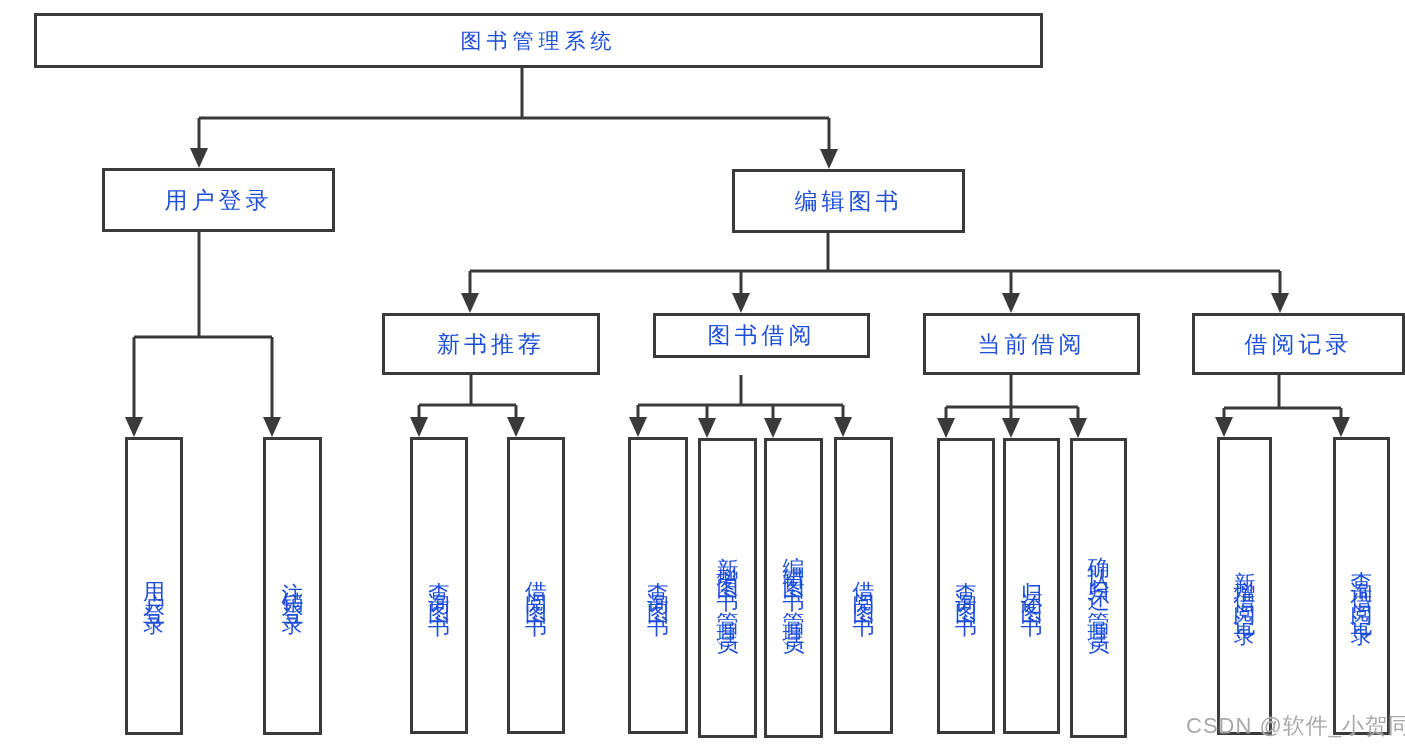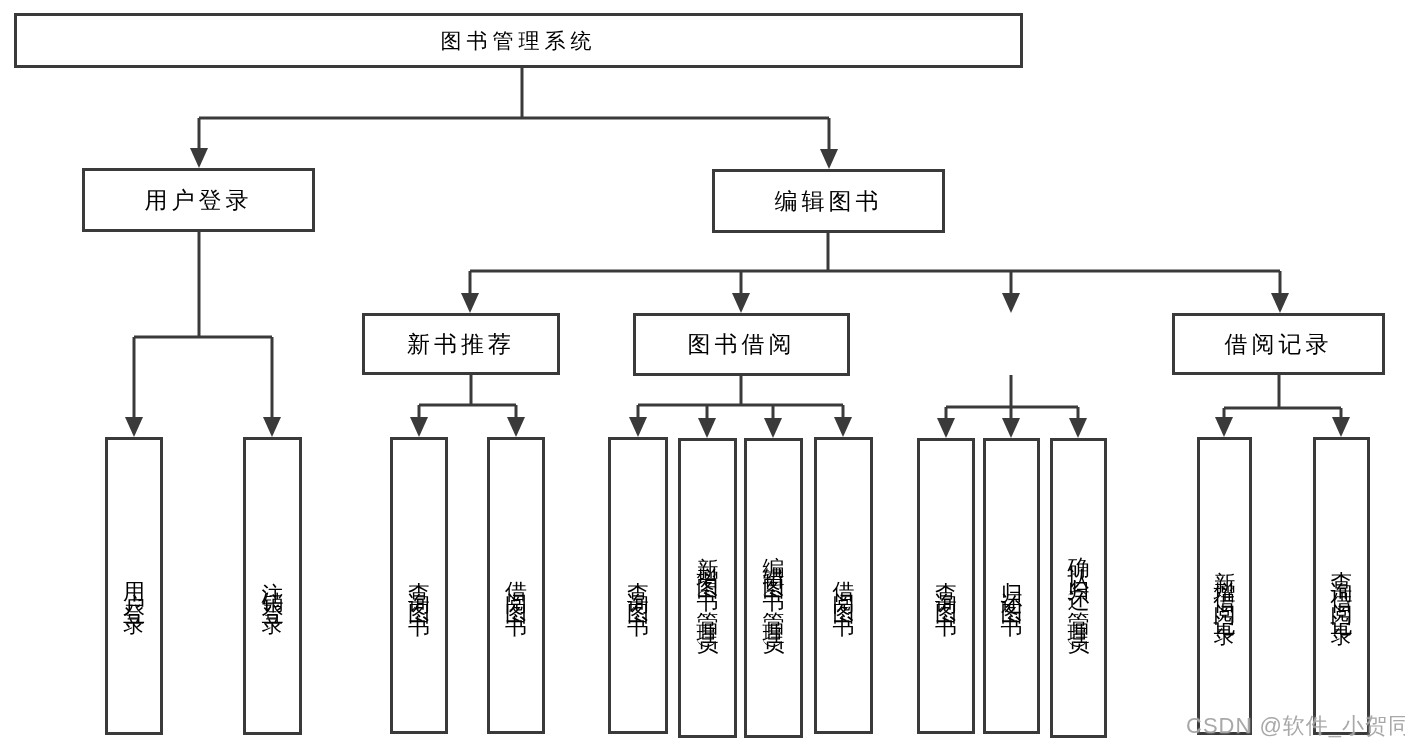--- a/index.html
+++ b/index.html
@@ -20,25 +20,26 @@
     left: 0;
     top: 0;
     width: 1405px;
     height: 747px;
   }
   .node {
     position: absolute;
     box-sizing: border-box;
     border: 3px solid #3a3a3a;
     background: #ffffff;
-    color: #000000;
+    color: #1d4ed8;
     display: flex;
     align-items: center;
     justify-content: center;
     text-align: right;
+    margin-left: 20px;
   }
   .node.h {
     font-size: 23px;
     letter-spacing: 4px;
   }
   .node.root {
     font-size: 21px;
     letter-spacing: 5px;
   }
   .node.v {
@@ -138,22 +139,23 @@
       <line x1="1341" y1="408" x2="1341" y2="421" fill="none"></line>
       <polygon points="1332,417 1350,417 1341,437" stroke="none"></polygon>
     </g>
   </svg>
 
   <div class="node h root" style="left:14px; top:13px; width:1009px; height:55px;">图书管理系统</div>
 
   <div class="node h" style="left:82px; top:168px; width:233px; height:64px;">用户登录</div>
   <div class="node h" style="left:712px; top:169px; width:233px; height:64px;">编辑图书</div>
 
-  <div class="node h" style="left:362px; top:313px; width:198px; height:62px;">新书推荐</div>
-  <div class="node h" style="left:633px; top:313px; width:217px; height:63px;">图书借阅</div>
+  <div class="node h" style="left:362px; top:313px; width:218px; height:62px;">新书推荐</div>
+  <div class="node h" style="left:633px; top:313px; width:217px; height:45px;">图书借阅</div>
+  <div class="node h" style="left:903px; top:313px; width:217px; height:62px;">当前借阅</div>
   <div class="node h" style="left:1172px; top:313px; width:213px; height:62px;font-family:Liberation Mono, monospace;">借阅记录</div>
 
   <div class="node v" style="left:105px; top:437px; width:58px; height:298px;">用户登录</div>
   <div class="node v" style="left:243px; top:437px; width:59px; height:298px;">注销登录</div>
 
   <div class="node v" style="left:390px; top:437px; width:58px; height:297px;">查询图书</div>
   <div class="node v" style="left:487px; top:437px; width:58px; height:297px;">借阅图书</div>
 
   <div class="node v" style="left:608px; top:437px; width:60px; height:297px;">查询图书</div>
   <div class="node v" style="left:678px; top:438px; width:59px; height:300px;">新增图书（管理员）</div>

